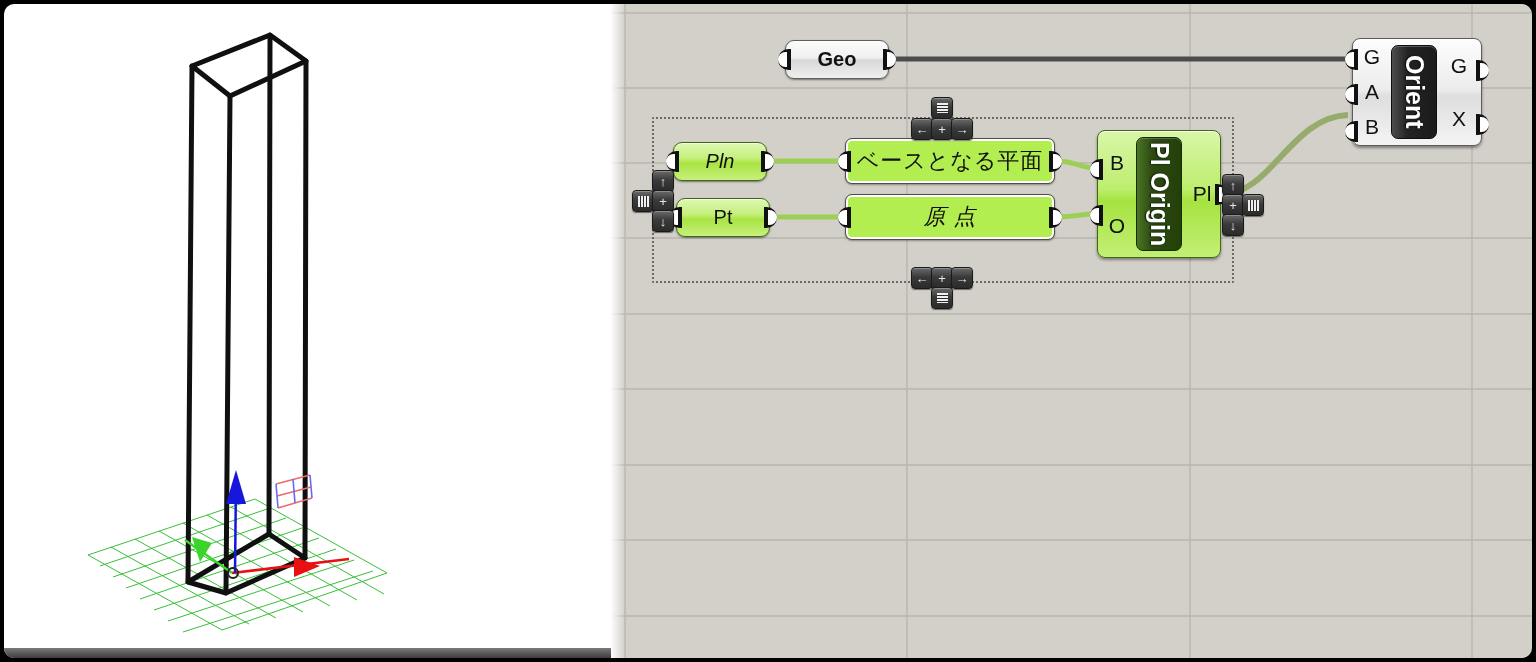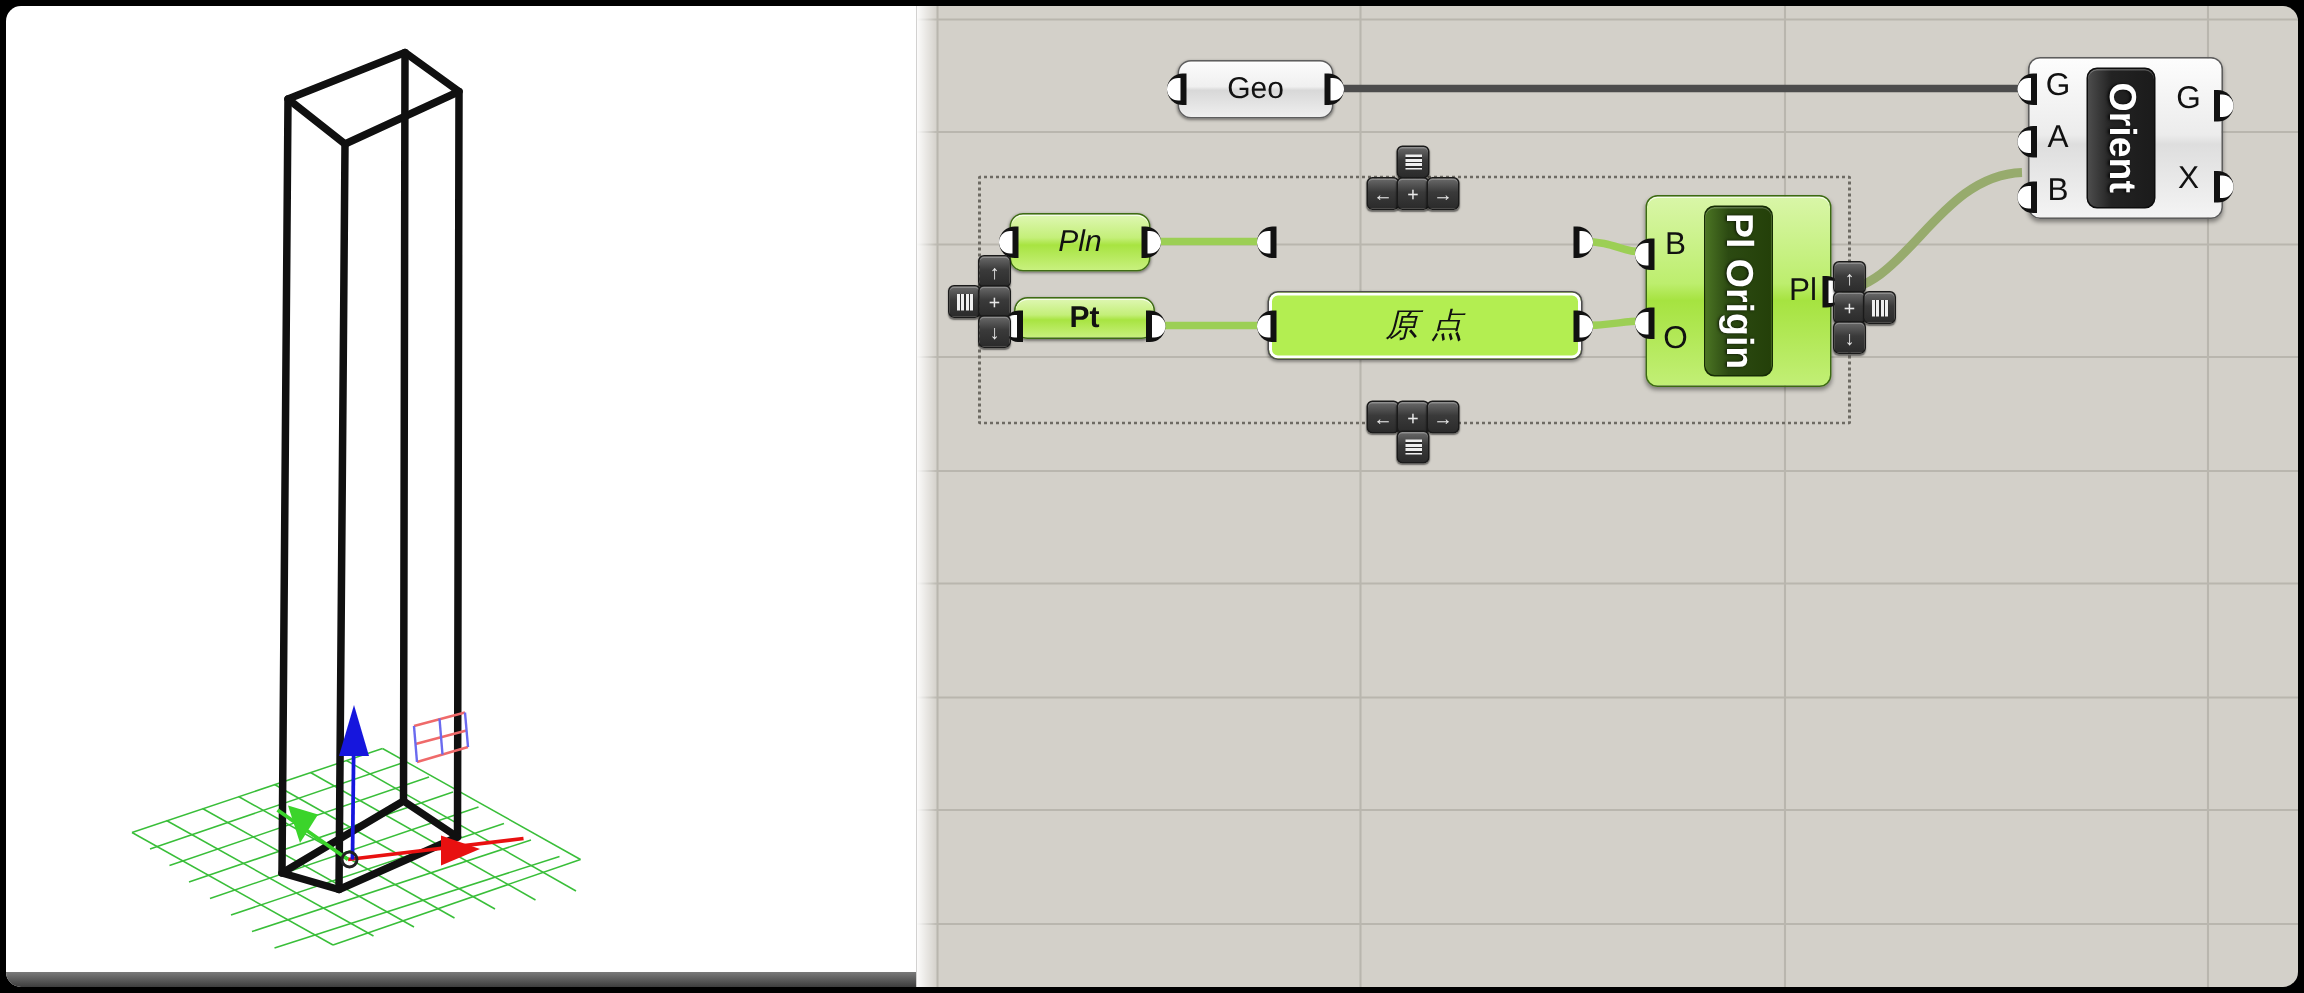--- a/index.html
+++ b/index.html
@@ -25,21 +25,21 @@
        background:linear-gradient(90deg,rgba(255,255,255,.95),rgba(211,208,201,0));
        pointer-events:none;}
 
   
   .node{position:absolute;box-sizing:border-box;}
 
   .param{border-radius:9px;border:1px solid #5e5e5e;
          box-shadow:0 1px 2px rgba(0,0,0,.45), inset 0 1px 0 rgba(255,255,255,.7);
          display:flex;align-items:center;justify-content:center;
          font-size:20px;color:#111;}
-  .param.grey{background:linear-gradient(#fcfcfc 0%,#f0f0f0 45%,#d8d8d8 52%,#efefef 100%);}
+  .param.grey{background:linear-gradient(#fcfcfc 0%,#f0f0f0 45%,#d8d8d8 52%,#efefef 100%);font-weight:bold;}
   .param.green{background:linear-gradient(#dff7b4 0%,#c4ef79 42%,#a8e441 55%,#c8f07e 100%);
                border:1px solid #3d6b13;}
 
   .panel{border-radius:7px;background:#b3ee51;border:1px solid #4d4d4d;
          box-shadow:0 1px 2px rgba(0,0,0,.35), inset 0 0 0 2px #ffffff;
          display:flex;align-items:center;justify-content:center;
          font-size:22px;color:#111;letter-spacing:1px;}
 
   
   .comp{border-radius:8px;border:1px solid #5d5d5d;
@@ -213,30 +213,33 @@
     <div class="node param green" style="left:62px;top:138px;width:94px;height:39px;font-style:italic;">
       <span>Pln</span>
     </div>
     <div class="port left" style="left:55px;top:147px;">
         <i></i>
       </div>
     <div class="port right" style="left:150px;top:147px;">
         <i></i>
       </div>
 
-    <div class="node param green" style="left:65px;top:194px;width:94px;height:28px;font-weight:bold;">
+    <div class="node param green" style="left:65px;top:194px;width:94px;height:39px;">
       <span>Pt</span>
     </div>
     <div class="port left" style="left:58px;top:203px;">
         <i></i>
       </div>
     <div class="port right" style="left:153px;top:203px;">
         <i></i>
       </div>
 
+    <div class="node panel" style="left:234px;top:134px;width:210px;height:46px;">
+      <span>ベースとなる平面</span>
+    </div>
     <div class="port left" style="left:227px;top:147px;">
         <i></i>
       </div>
     <div class="port right" style="left:438px;top:147px;">
         <i></i>
       </div>
 
     <div class="node panel" style="left:234px;top:190px;width:210px;height:46px;font-style:italic;">
       <span>原 点</span>
     </div>

